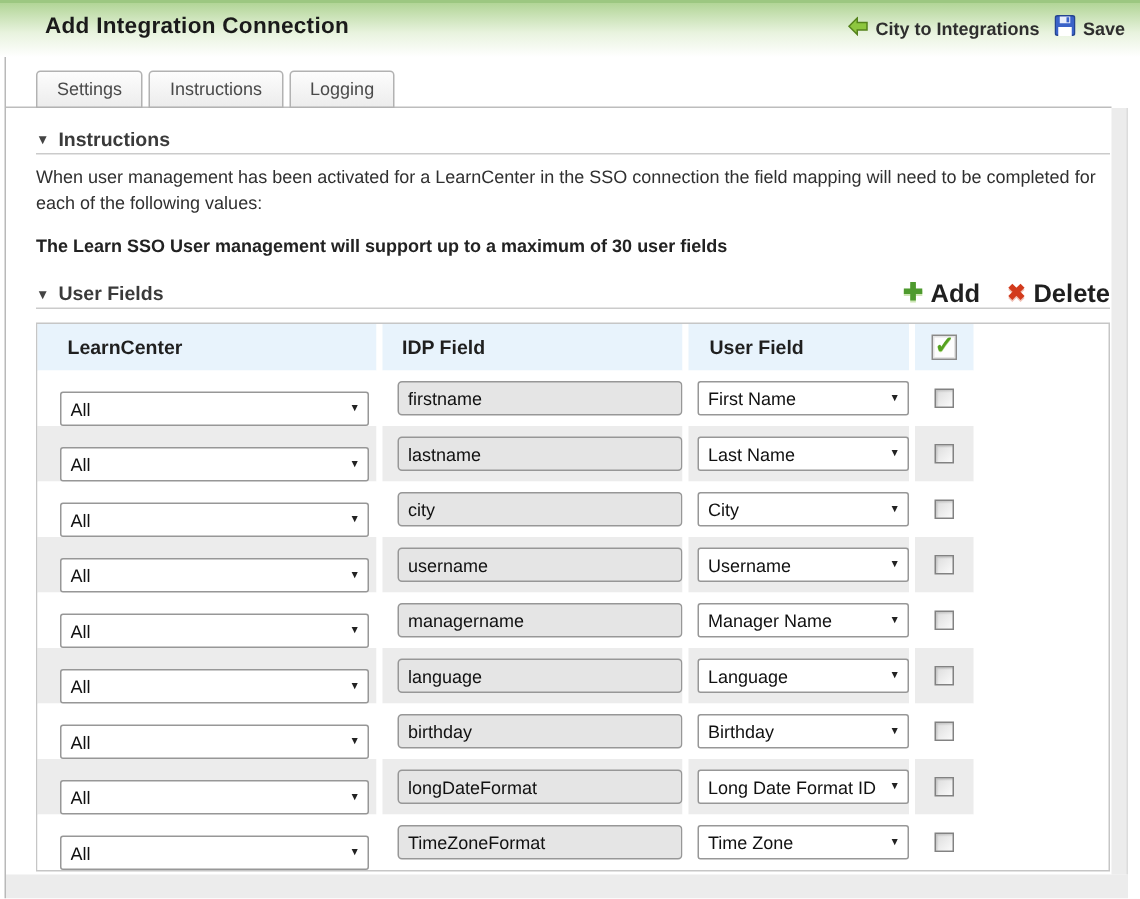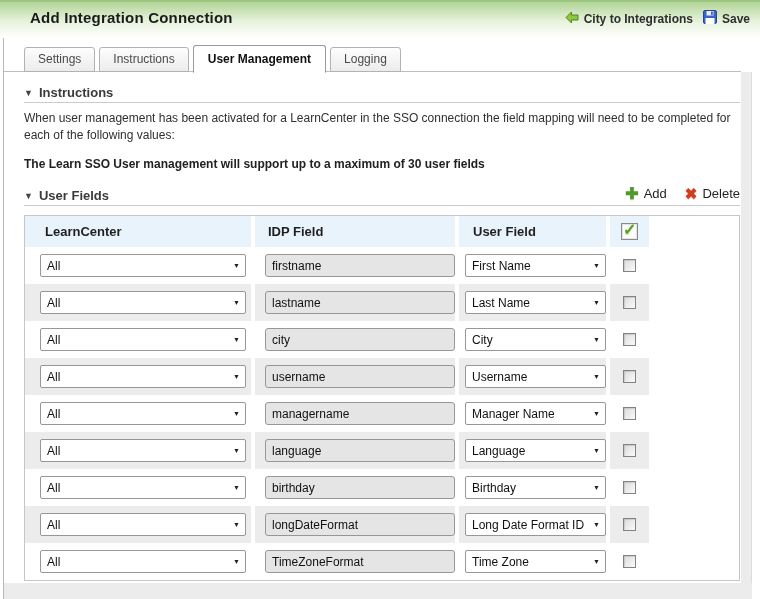--- a/index.html
+++ b/index.html
@@ -46,39 +46,39 @@
   }
   
   .section-head { position:absolute; left:24px; font-size:13px; font-weight:bold; color:#3a3a3a; }
   .section-head .tri { font-size:9px; color:#444; margin-right:6px; vertical-align:1px; }
   .hr { position:absolute; left:24px; width:716px; height:1px; background:#cbcbcb; }
   .instr-body { position:absolute; left:24px; top:110px; width:708px; line-height:17px; color:#303030; }
   .instr-note { position:absolute; left:24px; top:157px; width:708px; font-weight:bold; color:#222; }
   
   .uf-actions { position:absolute; right:20px; top:186px; display:flex; align-items:center; gap:18px; }
   .uf-btn { display:flex; align-items:center; gap:5px; cursor:pointer; }
-  .uf-btn .lbl { font-weight:normal; color:#1f1f1f; font-size:13px; }
+  .uf-btn .lbl { font-weight:bold; color:#1f1f1f; font-size:17px; }
   .plus-glyph { color:var(--add-icon-green); font-size:16px; font-weight:bold; line-height:14px; text-shadow:0 1px 0 #cde6b5; }
   .x-glyph { color:var(--delete-icon-red); font-size:15px; font-weight:bold; line-height:14px; text-shadow:0 1px 0 #f0c0b5; }
   
   .uftable {
     position:absolute; left:24px; top:215px; width:716px;
     border:1px solid #c6c6c6; background:#fff;
   }
   .t-head { display:flex; height:31px; }
   .t-head .hcell {
     background:var(--table-header-bg); height:31px;
     display:flex; align-items:center;
     font-size:13px; font-weight:bold; color:#1f1f1f;
   }
   .t-row { display:flex; height:37px; }
   .cell { display:flex; align-items:center; background:#fff; }
   .alt .cell { background:var(--row-alt-bg); }
   .gapcol { width:4px; background:#fff; flex:none; }
-  .c1,.h1 { width:226px; flex:none; }
+  .c1,.h1 { width:226px; flex:none;align-items:flex-end; }
   .c2,.h2 { width:200px; flex:none; }
   .c3,.h3 { width:147px; flex:none; }
   .c4,.h4 { width:39px;  flex:none; justify-content:center; }
   .h1 { padding-left:20px; } .h2 { padding-left:13px; } .h3 { padding-left:14px; }
   .h4 { display:flex; justify-content:center; }
   
   .selectbox {
     position:relative; height:23px; background:#fff;
     border:1px solid #979797; border-radius:2px;
     display:flex; align-items:center; padding:0 18px 0 6px;
@@ -138,23 +138,20 @@
 
 <div class="tabs-row">
   <div class="tab">
     <span>Settings</span>
   </div>
 
   <div class="tab">
     <span>Instructions</span>
   </div>
 
-  <div class="tab active">
-    <span>User Management</span>
-  </div>
 
   <div class="tab">
     <span>Logging</span>
   </div>
 </div>
 
 <div class="section-head" style="top:85px">
   <span class="tri">▼</span><span>Instructions</span>
 </div>
 <div class="hr" style="top:102px"></div>

